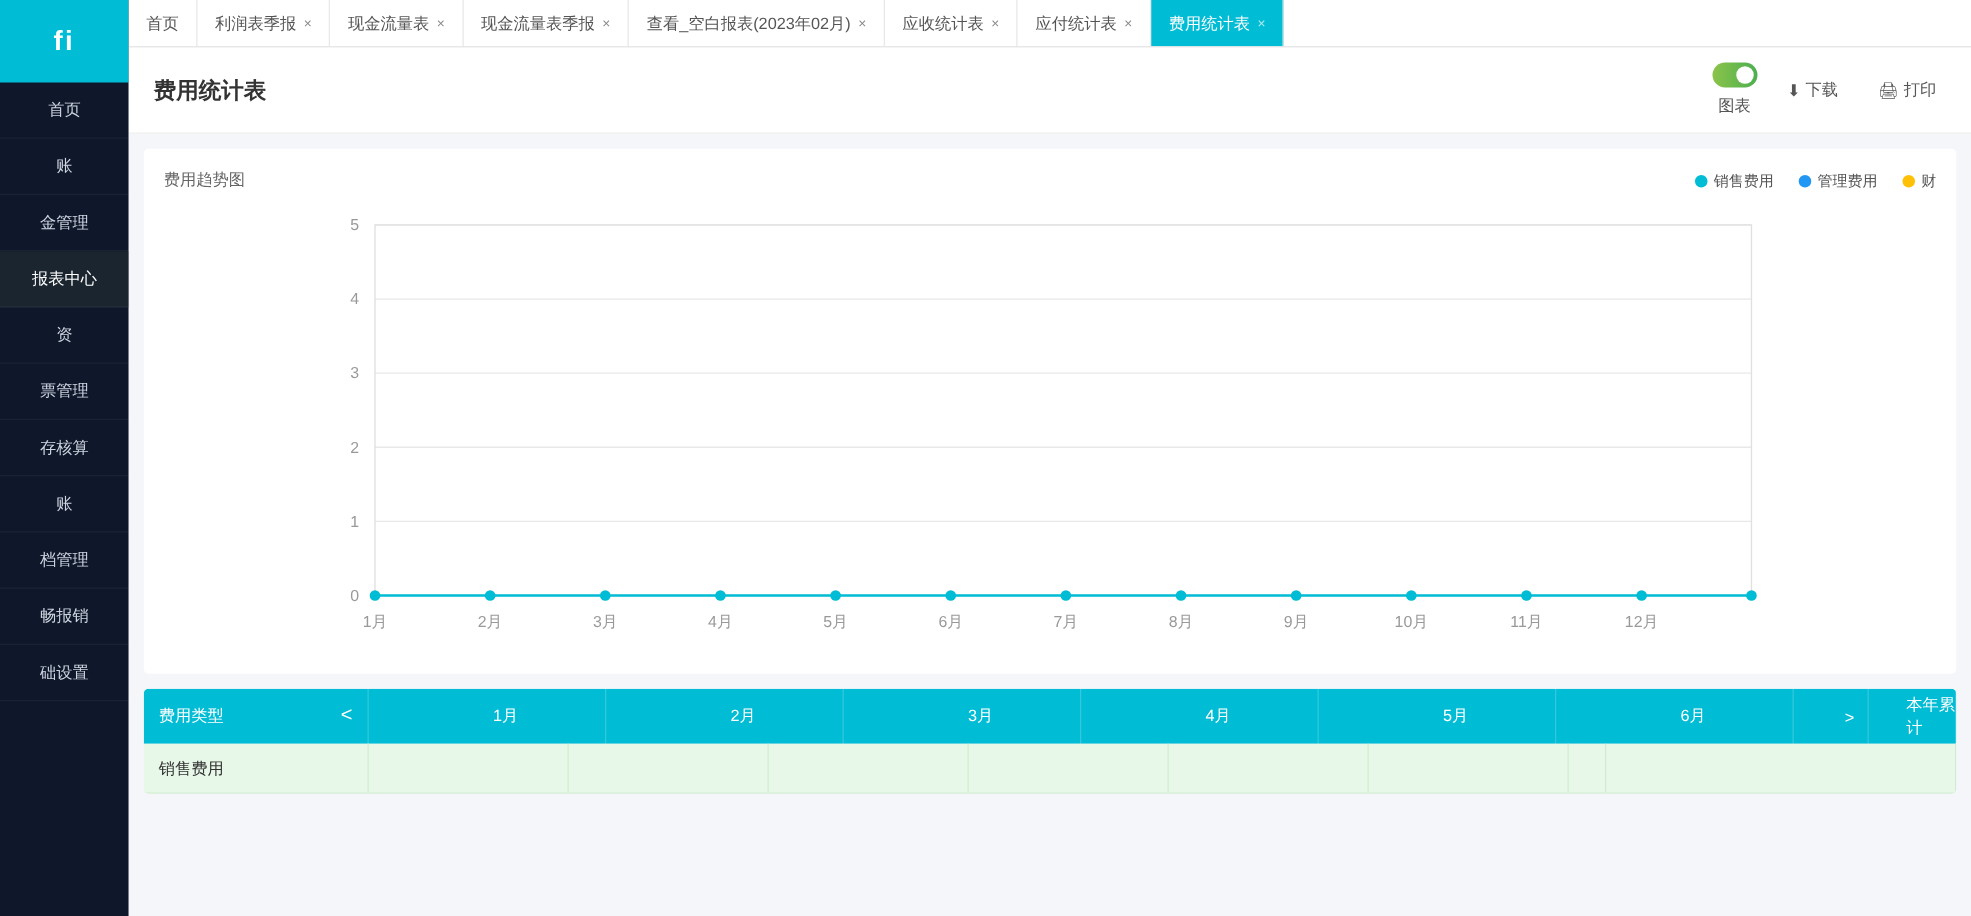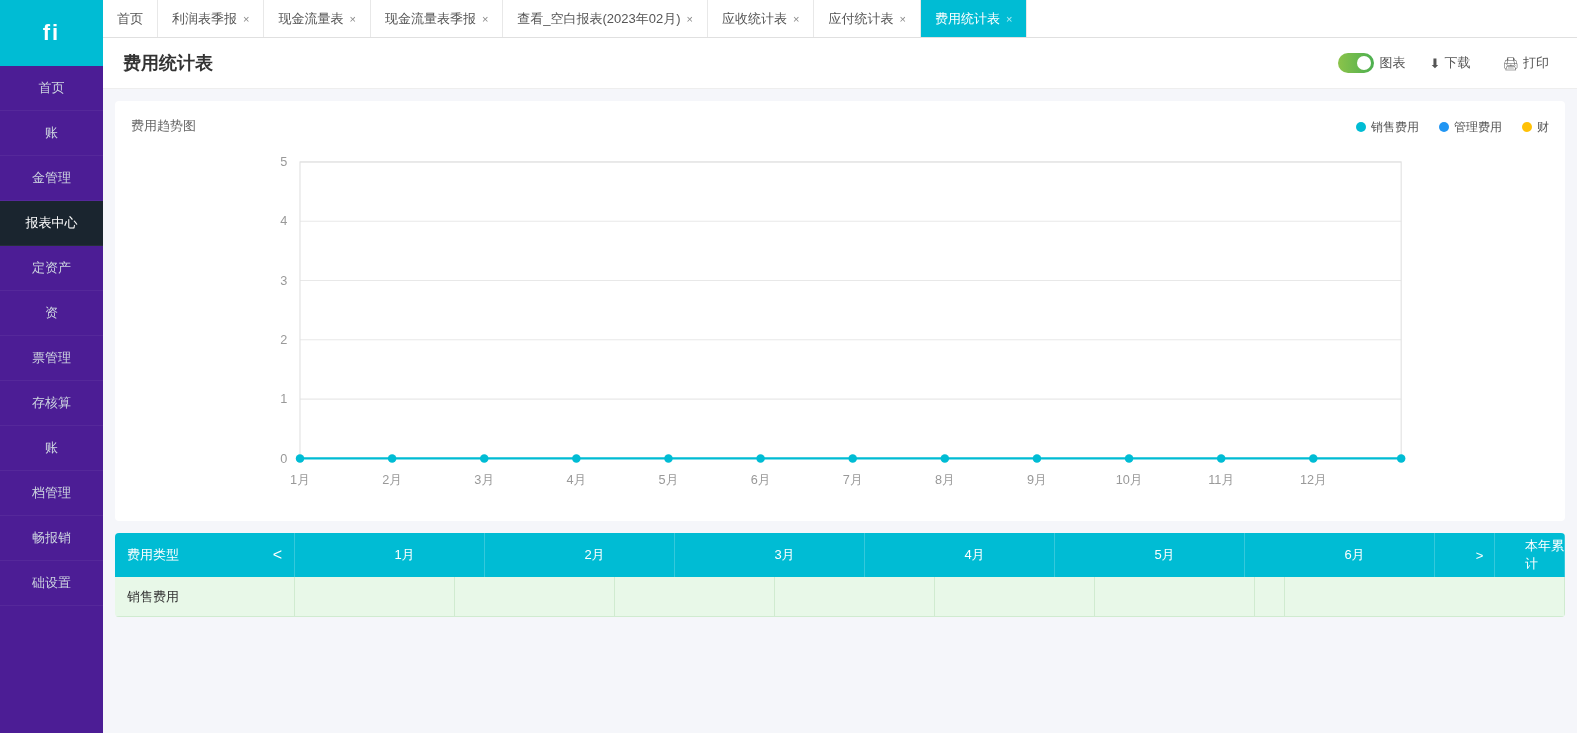--- a/index.html
+++ b/index.html
@@ -1,21 +1,21 @@
 <!DOCTYPE html>
 <html><head>
   <meta charset="utf-8">
   <style>
     * { box-sizing: border-box; margin: 0; padding: 0; }
     body { font-family: 'Microsoft YaHei', Arial, sans-serif; font-size: 13px; background: #f0f2f5; display: flex; height: 733px; overflow: hidden; }
 
     
     .sidebar {
       width: 103px;
-      background: #4c1d95;
+      background: #0f172a;
       display: flex;
       flex-direction: column;
       flex-shrink: 0;
       height: 100%;
       overflow: hidden;
     }
     .sidebar-logo {
       background: #00bcd4;
       height: 66px;
       display: flex;
@@ -106,20 +106,21 @@
       display: flex;
       align-items: center;
       gap: 16px;
     }
     .toggle-wrap {
       display: flex;
       align-items: center;
       gap: 6px;
       font-size: 13px;
       color: #555;
+      flex-direction: column;
     }
     .toggle {
       width: 36px;
       height: 20px;
       background: linear-gradient(to right, #8bc34a, #4caf50);
       border-radius: 10px;
       position: relative;
       cursor: pointer;
     }
     .toggle::after {
@@ -245,21 +246,20 @@
   </style>
 </head>
 <body>
 
 <div class="sidebar">
   <div class="sidebar-logo">fi</div>
   <div class="sidebar-item">首页</div>
   <div class="sidebar-item">账</div>
   <div class="sidebar-item">金管理</div>
   <div class="sidebar-item active">报表中心</div>
-  <div class="sidebar-item">定资产</div>
   <div class="sidebar-item">资</div>
   <div class="sidebar-item">票管理</div>
   <div class="sidebar-item">存核算</div>
   <div class="sidebar-item">账</div>
   <div class="sidebar-item">档管理</div>
   <div class="sidebar-item">畅报销</div>
   <div class="sidebar-item">础设置</div>
 </div>
 
 <div class="main">

